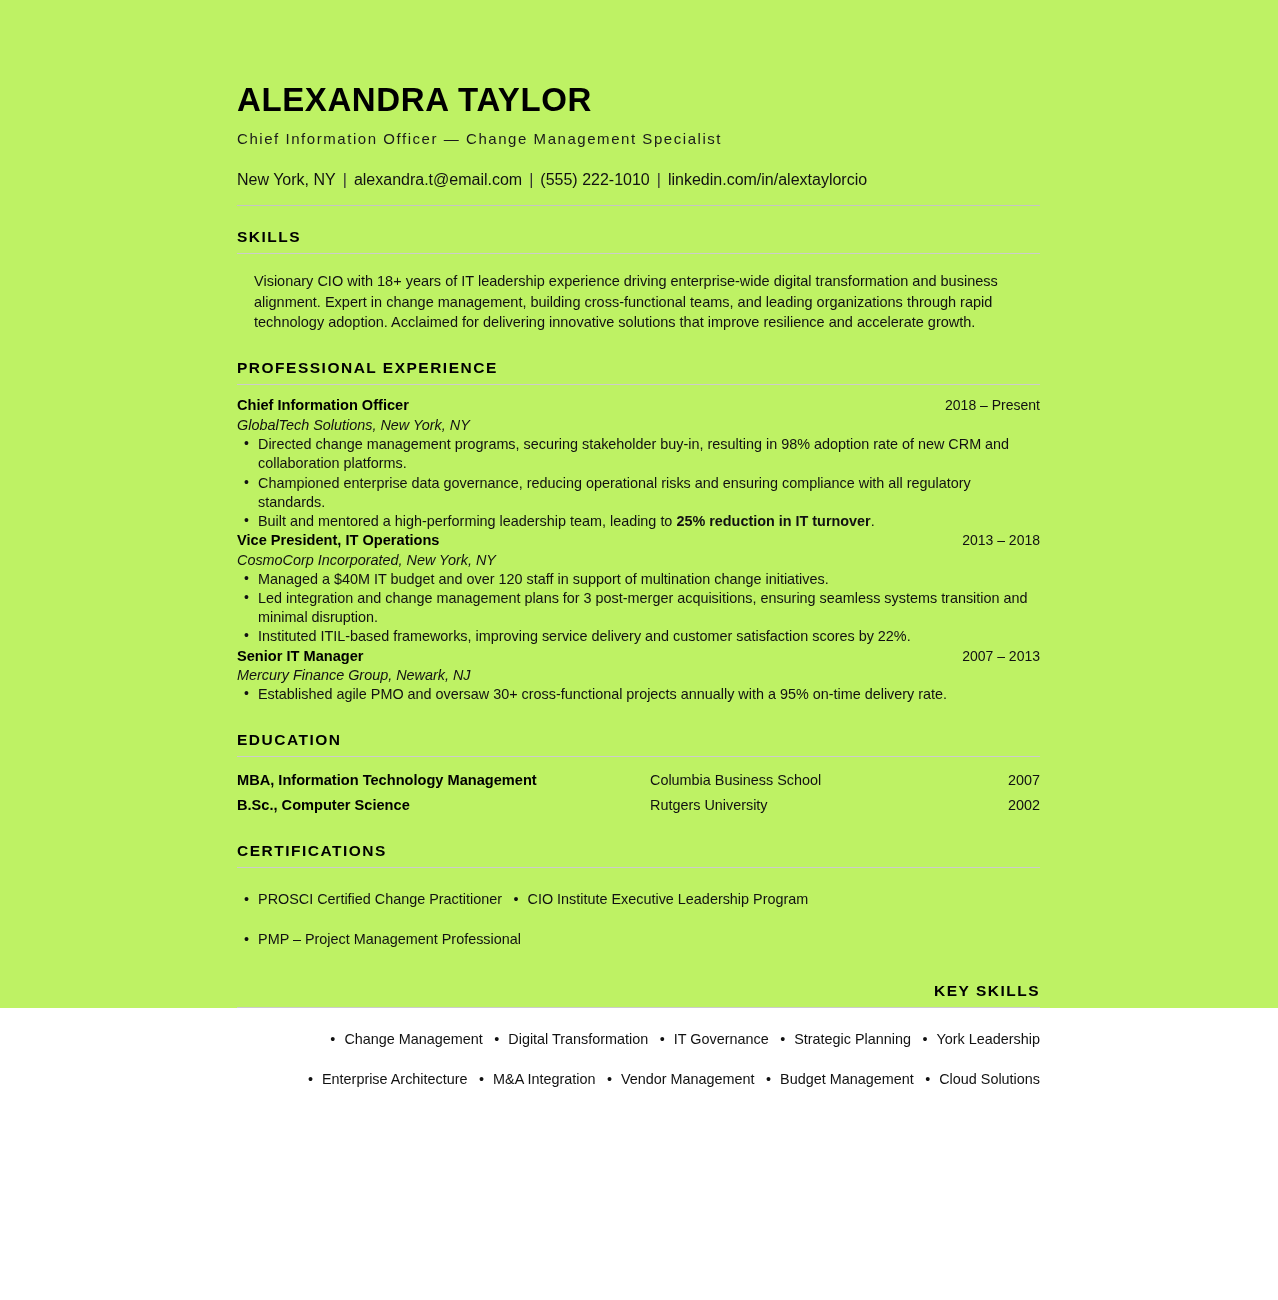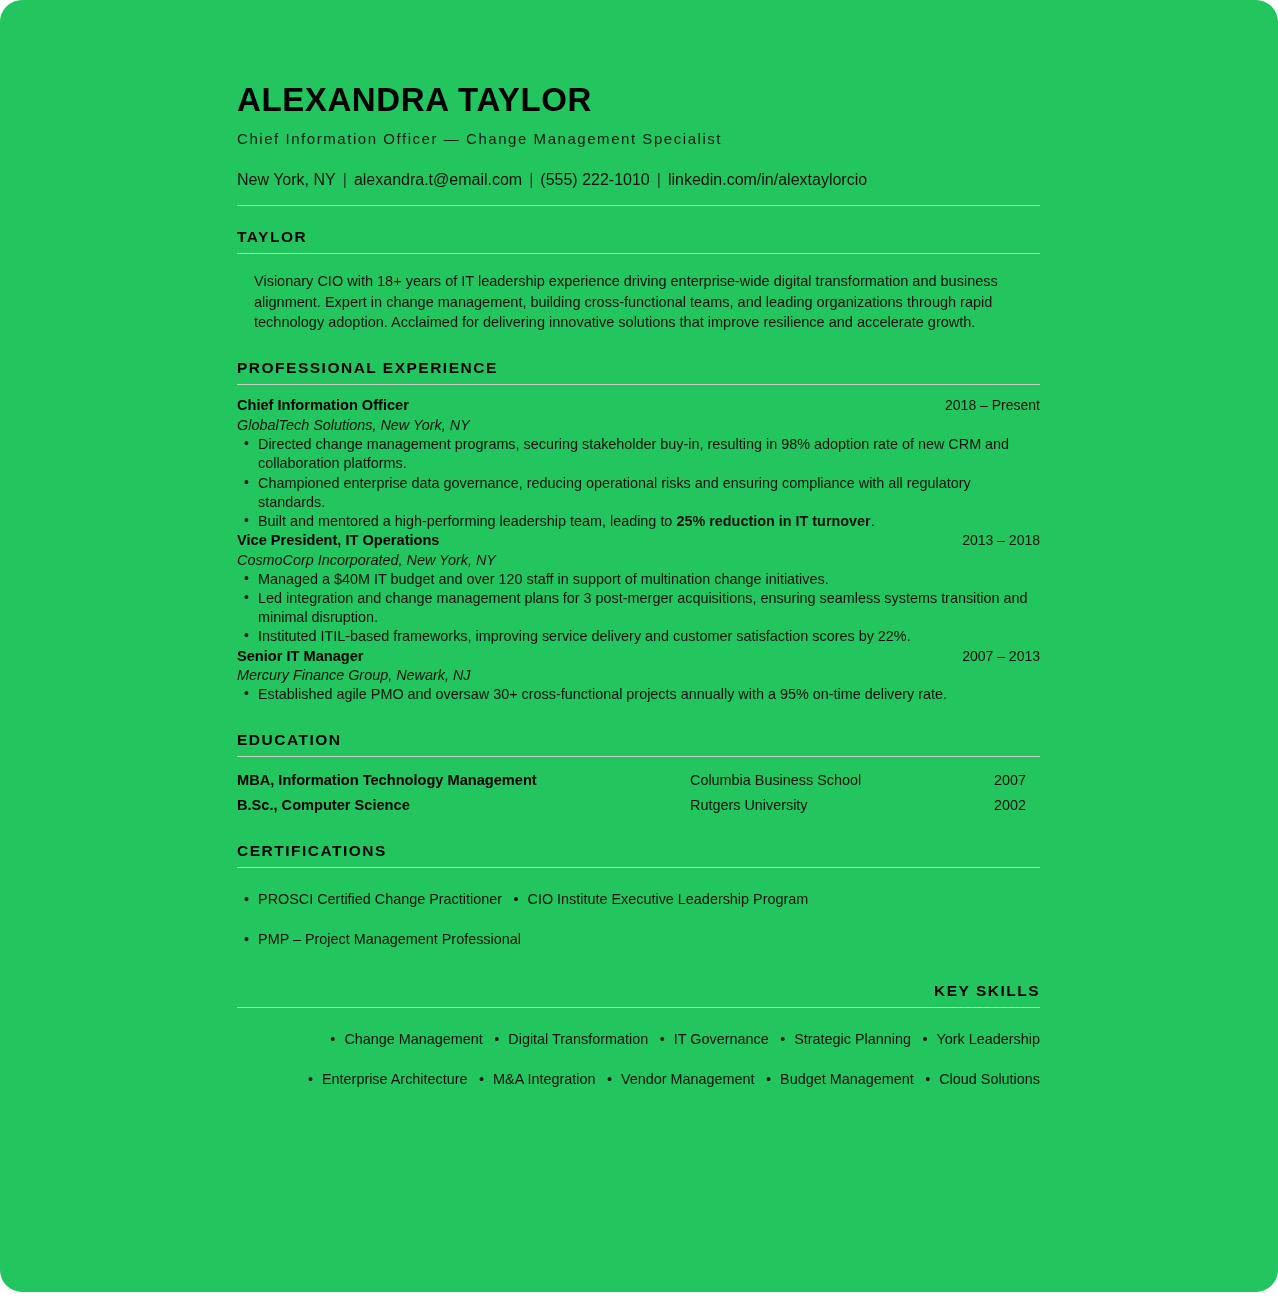--- a/index.html
+++ b/index.html
@@ -10,24 +10,23 @@
   body {
     width: 1278px;
     height: 1300px;
     font-family: "Liberation Sans", sans-serif;
     color: #000000;
     -webkit-font-smoothing: antialiased;
   }
   .page {
     position: relative;
     width: 1278px;
-    height: 1292px;
-    background: #22c55e;
+    height: 1008px;
+    background: #bef264;
     box-sizing: border-box;
-    border-radius: 22px;
   }
   .content {
     position: absolute;
     left: 237px;
     top: 0;
     width: 803px;
   }
 
   
   .header {
@@ -142,38 +141,37 @@
     font-size: 14px;
     color: #111;
   }
   ul.bullets b { font-weight: bold; text-align: center; }
 
   
   .edu-row {
     display: flex;
     align-items: baseline;
     line-height: 1.65;
-    gap: 40px;
   }
   .edu-degree {
     font-size: 14.6px;
     font-weight: bold;
     color: #000;
     width: 413px;
     flex: none;
   }
   .edu-school {
     font-size: 14.4px;
     color: #111;
     flex: 1 1 auto;
   }
   .edu-year {
     font-size: 14.4px;
     color: #111;
-    text-align: left;
+    text-align: right;
     width: 46px;
     flex: none;
   }
 
   
   ul.inline-list {
     list-style: none;
     margin: 0;
     padding: 0;
     display: block;
@@ -208,21 +206,21 @@
     <div class="header">
       <h1 class="name">ALEXANDRA TAYLOR</h1>
       <div class="subtitle">Chief Information Officer — Change Management Specialist</div>
       <div class="contact">
         <span>New York, NY</span><span class="sep">|</span><span>alexandra.t@email.com</span><span class="sep">|</span><span>(555) 222-1010</span><span class="sep">|</span><span>linkedin.com/in/alextaylorcio</span>
       </div>
       <hr class="header-rule">
     </div>
 
     <div class="section" id="summary-section">
-      <div class="section-title">TAYLOR</div>
+      <div class="section-title">SKILLS</div>
       <hr class="section-rule">
       <p class="summary-text">Visionary CIO with 18+ years of IT leadership experience driving enterprise-wide digital transformation and business alignment. Expert in change management, building cross-functional teams, and leading organizations through rapid technology adoption. Acclaimed for delivering innovative solutions that improve resilience and accelerate growth.</p>
     </div>
 
     <div class="section" id="exp-section">
       <div class="section-title">PROFESSIONAL EXPERIENCE</div>
       <hr class="section-rule">
       <div id="jobs-container">
           <div class="job">
             <div class="job-head">

